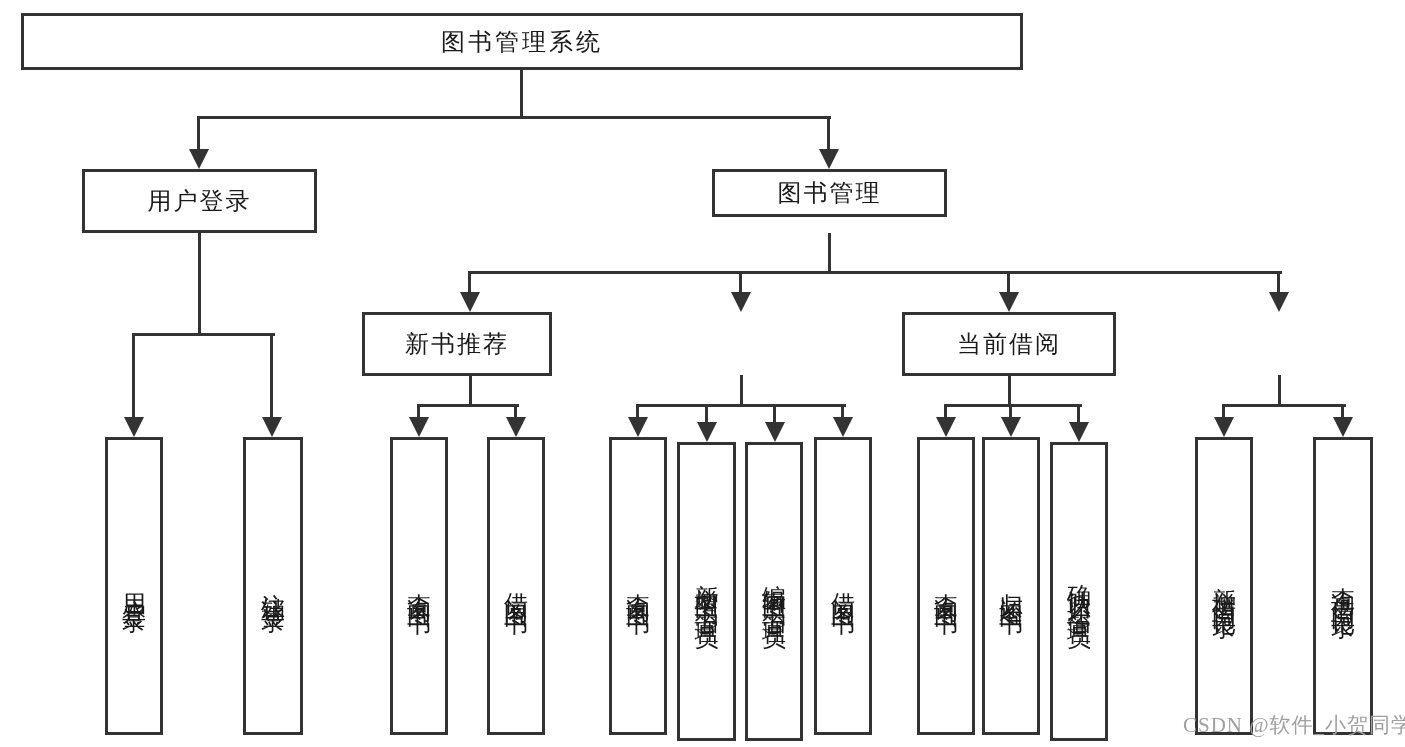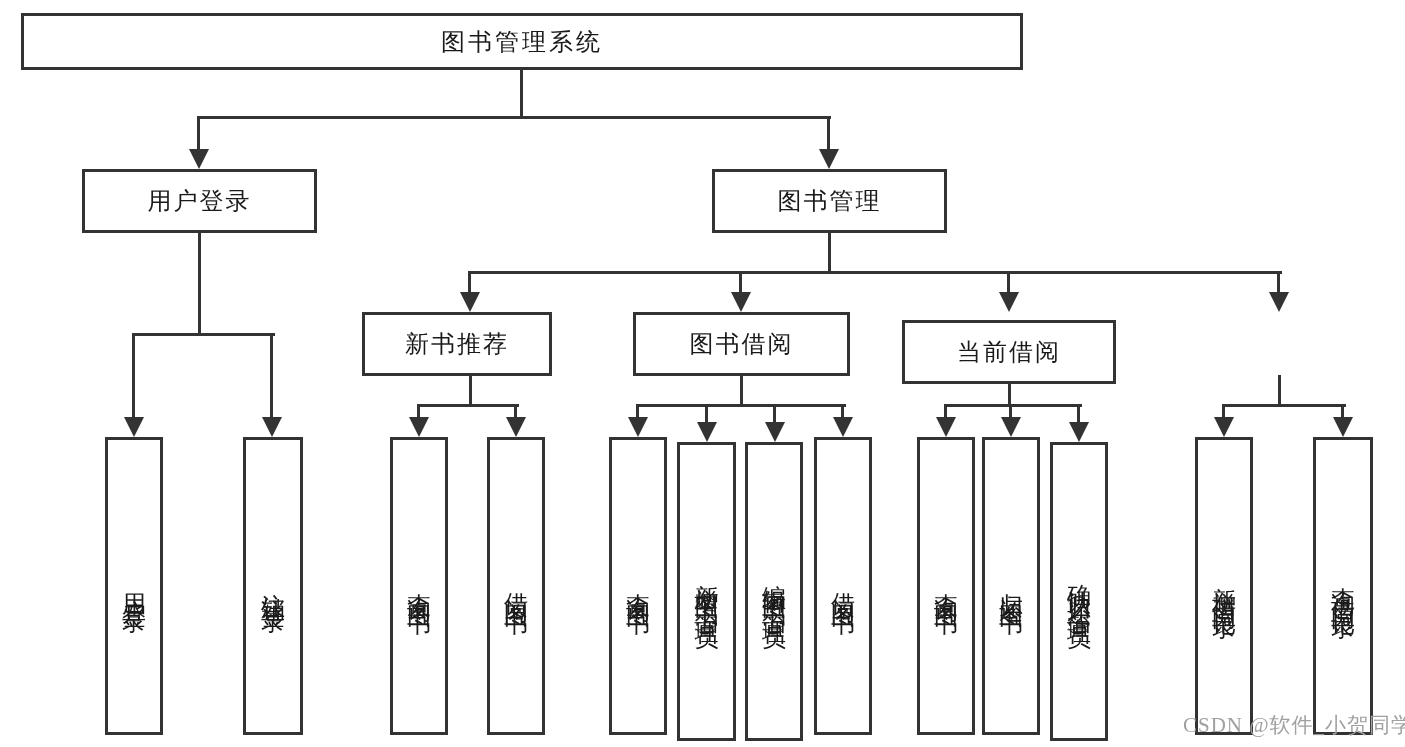--- a/index.html
+++ b/index.html
@@ -64,31 +64,28 @@
 
 <div class="canvas">
 
   <div class="box root" style="left:21px;top:13px;width:1002px;height:57px">
     <span>图书管理系统</span>
   </div>
 
   <div class="box" style="left:82px;top:169px;width:235px;height:64px">
     <span>用户登录</span>
   </div>
-  <div class="box" style="left:712px;top:169px;width:235px;height:64px">
+  <div class="box" style="left:712px;top:169px;width:235px;height:48px">
     <span>图书管理</span>
   </div>
 
   <div class="box" style="left:362px;top:312px;width:190px;height:64px">
     <span>新书推荐</span>
   </div>
-  <div class="box" style="left:633px;top:312px;width:217px;height:64px">
-    <span>图书借阅</span>
-  </div>
-  <div class="box" style="left:902px;top:320px;width:214px;height:64px">
+  <div class="box" style="left:902px;top:312px;width:214px;height:64px">
     <span>当前借阅</span>
   </div>
 
   <div class="box leaf" style="left:105px;top:437px;width:58px;height:298px">
     <span>用户登录</span>
   </div>
   <div class="box leaf" style="left:243px;top:437px;width:60px;height:298px">
     <span>注销登录</span>
   </div>
 

